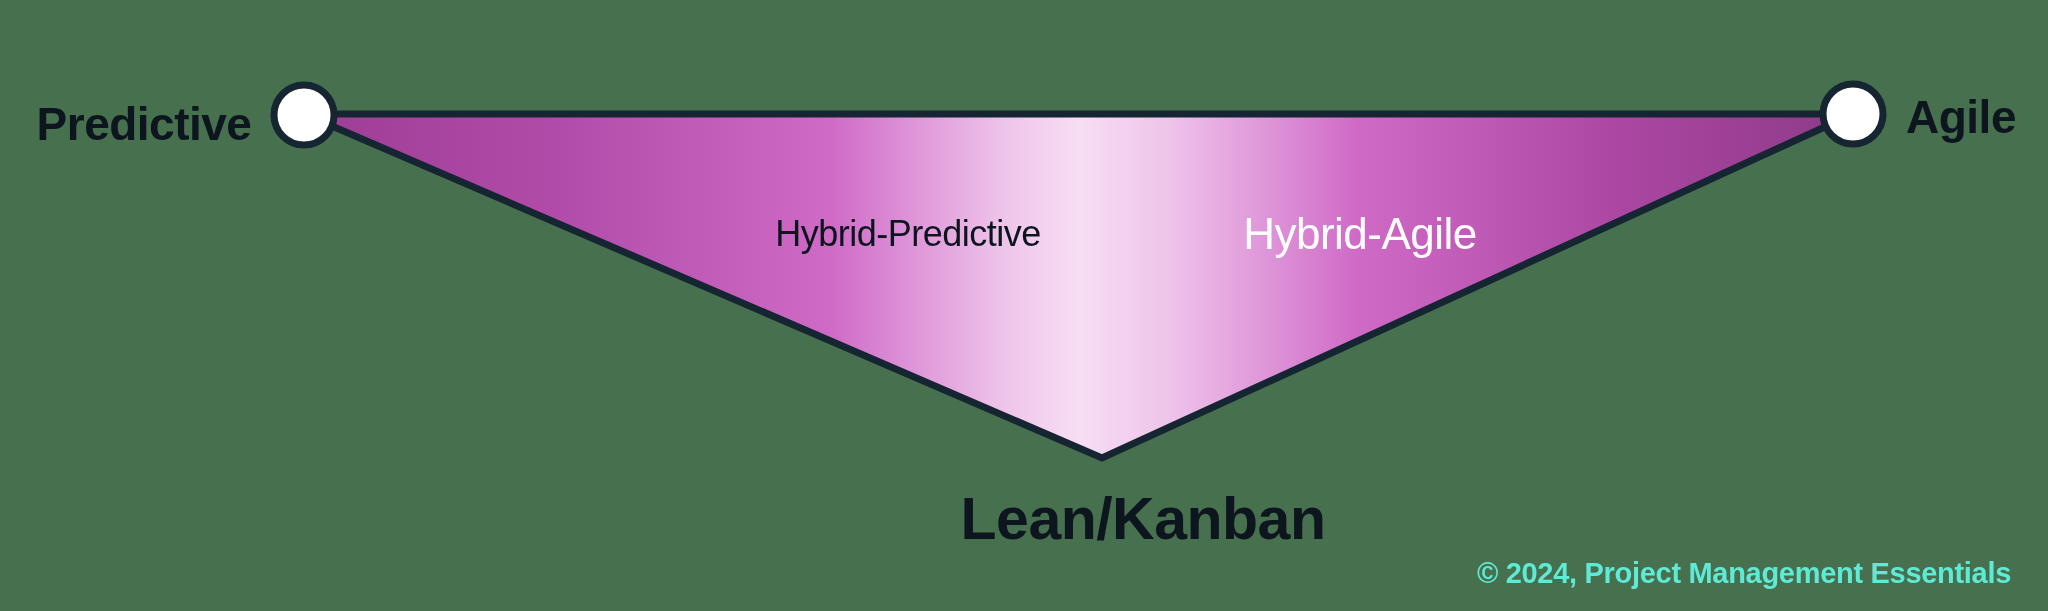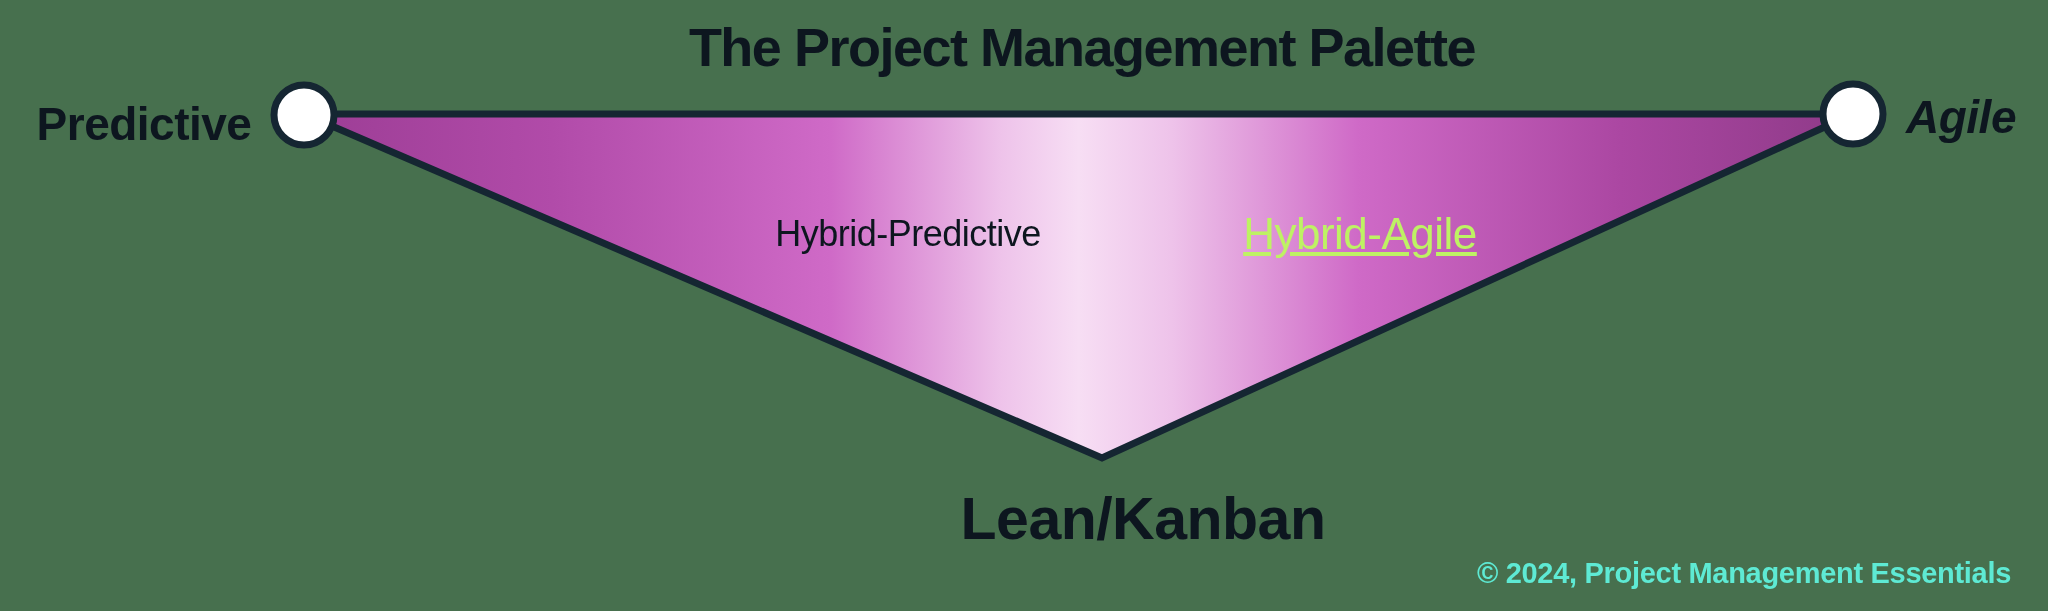--- a/index.html
+++ b/index.html
@@ -99,27 +99,26 @@
           <stop offset="68%" stop-color="#cf6ac7"></stop>
           <stop offset="85%" stop-color="#ab47a2"></stop>
           <stop offset="100%" stop-color="#8e3a88"></stop>
         </linearGradient>
     </defs>
     <polygon id="triangle" points="304,114 1853,114 1102,458" fill="url(#triGrad)" stroke-width="7" stroke-linejoin="miter" stroke="#152632"></polygon>
     <circle id="circle-left" cx="304" cy="115" r="30" stroke-width="7" stroke="#152632" fill="#ffffff"></circle>
     <circle id="circle-right" cx="1853" cy="114" r="30" stroke-width="7" stroke="#152632" fill="#ffffff"></circle>
   </svg>
 
-  <div class="txt title" style="color: rgb(13, 22, 31);">The Project Management Palette</div>
 
   <div class="txt label-predictive" style="color: rgb(13, 22, 31); margin-top: 8px;">Predictive</div>
 
-  <div class="txt label-agile" style="color: rgb(13, 22, 31); font-style: italic;">Agile</div>
+  <div class="txt label-agile" style="color: rgb(13, 22, 31);">Agile</div>
 
   <div class="txt label-hybrid-predictive" style="color: rgb(13, 22, 31);">Hybrid-Predictive</div>
 
-  <div class="txt label-hybrid-agile" style="color: #bef264; text-decoration: underline;">Hybrid-Agile</div>
+  <div class="txt label-hybrid-agile" style="color: #ffffff;">Hybrid-Agile</div>
 
   <div class="txt label-lean" style="color: rgb(13, 22, 31);">Lean/Kanban</div>
 
   <div class="copyright" style="color: #5eead4; text-align: right;">© 2024, Project Management Essentials</div>
 
 </div>
 
 </body></html>

